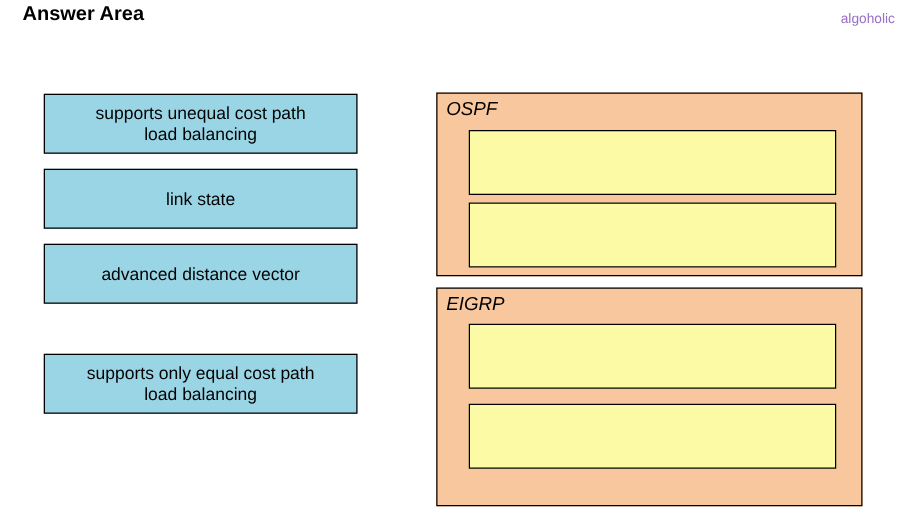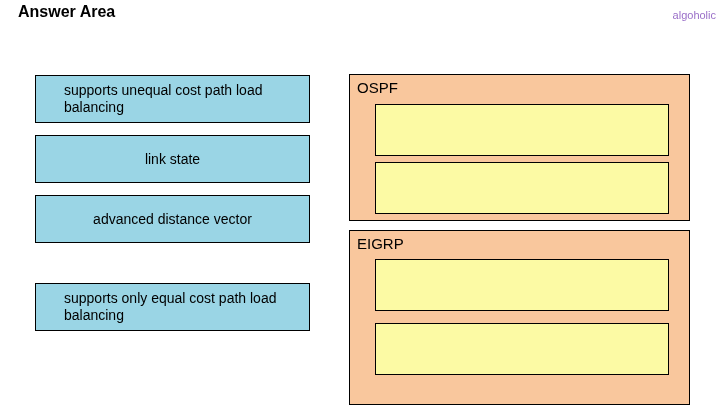--- a/index.html
+++ b/index.html
@@ -33,42 +33,44 @@
   .watermark {
     position: absolute;
     right: 5px;
     top: 9px;
     font-size: 11px;
     color: var(--watermark);
   }
   .token {
     position: absolute;
     left: 35px;
-    width: 275px;
+    width: 251px;
     height: 48px;
     background: var(--token-fill);
     border: 1px solid var(--border);
     display: flex;
     align-items: center;
     justify-content: center;
+    text-align: center;
     font-size: 14px;
     line-height: 17px;
     padding: 0 28px;
     cursor: move;
   }
   .token-1 { top: 75px; }
   .token-2 { top: 135px; }
   .token-3 { top: 195px; }
   .token-4 { top: 255px; margin-top: 28px; }
   .group {
     position: absolute;
     left: 349px;
     width: 341px;
     background: var(--target-fill);
     border: 1px solid var(--border);
+    font-style: italic;
   }
   .group-ospf  { top: 74px;  height: 147px; }
   .group-eigrp { top: 230px; height: 175px; }
   .group-label {
     position: absolute;
     left: 7px;
     top: 3px;
     font-size: 15px;
     line-height: 19px;
   }

